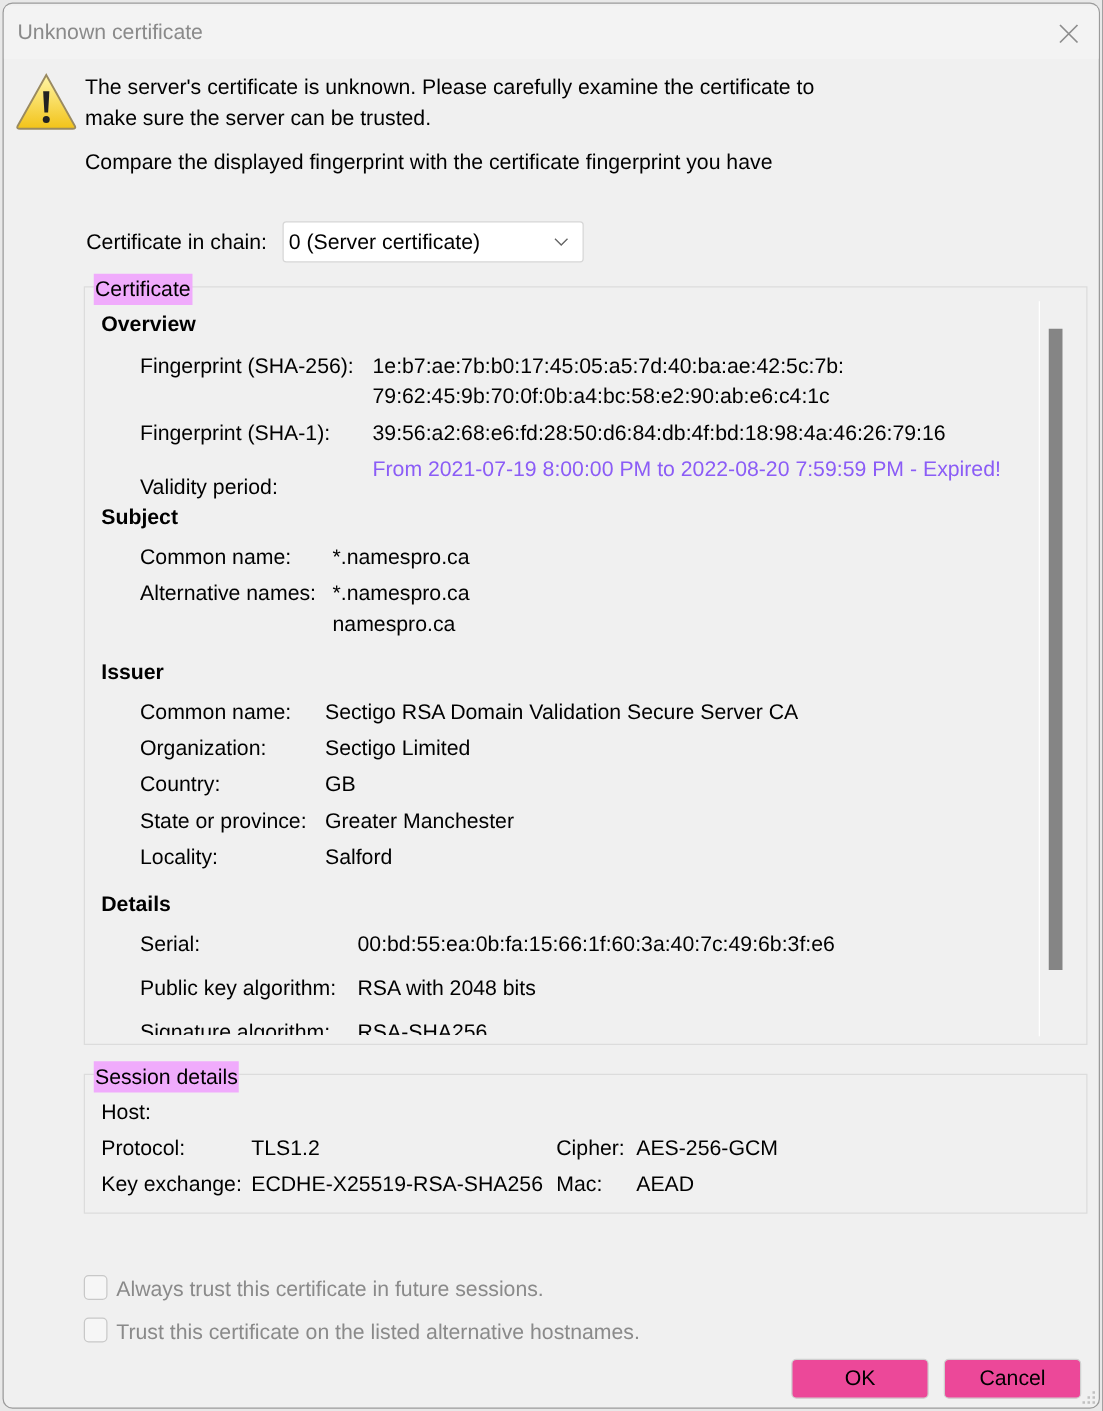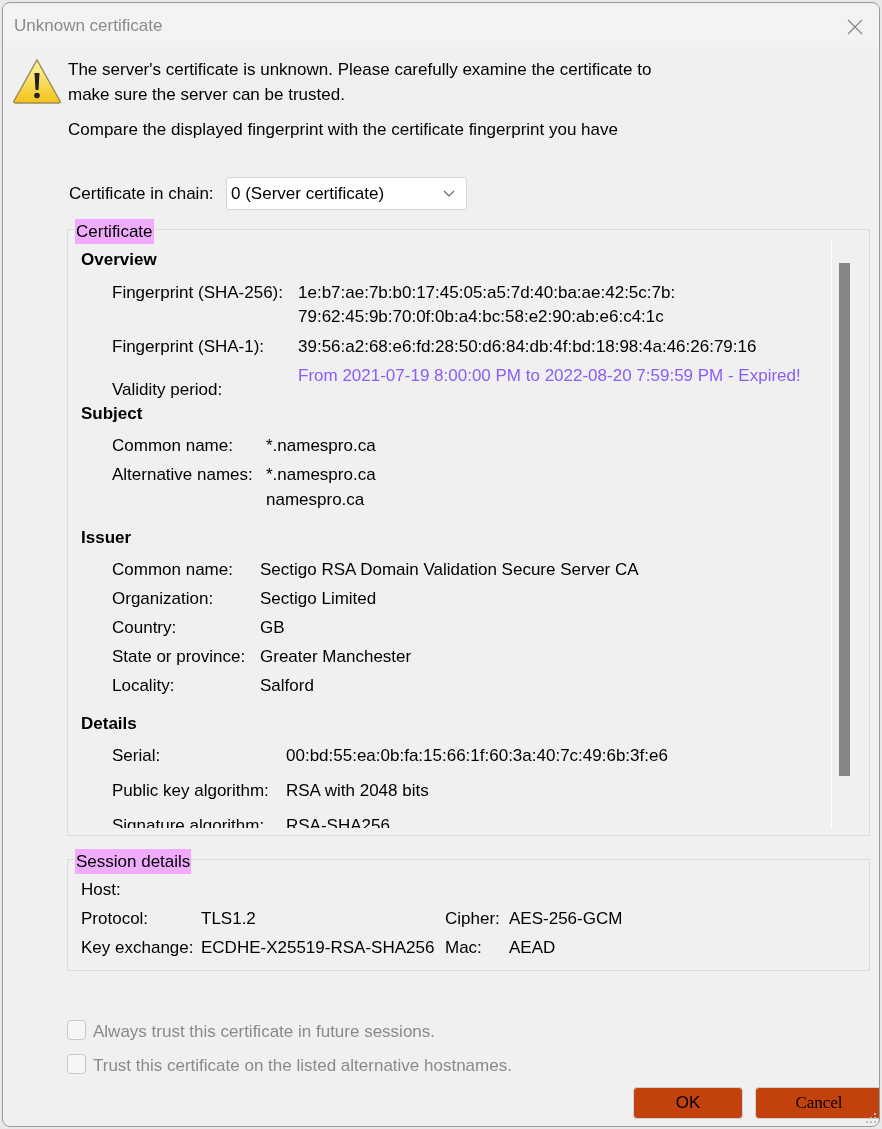--- a/index.html
+++ b/index.html
@@ -35,21 +35,21 @@
 
   .sec-h { position: absolute; left: 13px; font-weight: bold; font-size: 17px; }
   .lbl { position: absolute; white-space: nowrap; }
   .val { white-space: nowrap; }
   .red { color: #8b5cf6; }
 
   .checkbox { position: absolute; width: 19px; height: 20px; border: 1px solid #c8c8c8; border-radius: 4px; background: #f6f6f6; }
   .disabled-text { color: #8a8a8a; }
 
   .btn {
-    position: absolute; height: 32px; background: #c2410c; border: 1px solid #d0d0d0; border-radius: 4px;
+    position: absolute; height: 32px; background: #ec4899; border: 1px solid #d0d0d0; border-radius: 4px;
     font-size: 17px; text-align: center; line-height: 30px; cursor: pointer;
   }
   .grip { position: absolute; right: 2px; bottom: 2px; width: 12px; height: 12px; }
 </style>
 </head>
 <body>
 
 <div class="backdrop"></div>
 
 <div class="dialog">
@@ -146,21 +146,21 @@
   <div class="text" style="left:506px; top:932px;">AEAD</div>
 
 
   <div class="checkbox" style="left:64px; top:1017px;"></div>
   <div class="text disabled-text" style="left:90px; top:1016px;">Always trust this certificate in future sessions.</div>
 
   <div class="checkbox" style="left:64px; top:1051px;"></div>
   <div class="text disabled-text" style="left:90px; top:1050px;">Trust this certificate on the listed alternative hostnames.</div>
 
   <div class="btn" style="left:630px; top:1084px; width:110px;">OK</div>
-  <div class="btn" style="left:752px; top:1084px; width:128px;font-family:Liberation Serif, serif;">Cancel</div>
+  <div class="btn" style="left:752px; top:1084px; width:110px;">Cancel</div>
 
   <svg class="grip" viewBox="0 0 12 12">
     <rect x="9" y="1" width="2" height="2" fill="#c0c0c0"></rect>
     <rect x="5" y="5" width="2" height="2" fill="#c0c0c0"></rect>
     <rect x="9" y="5" width="2" height="2" fill="#c0c0c0"></rect>
     <rect x="1" y="9" width="2" height="2" fill="#c0c0c0"></rect>
     <rect x="5" y="9" width="2" height="2" fill="#c0c0c0"></rect>
     <rect x="9" y="9" width="2" height="2" fill="#c0c0c0"></rect>
   </svg>
 </div>

